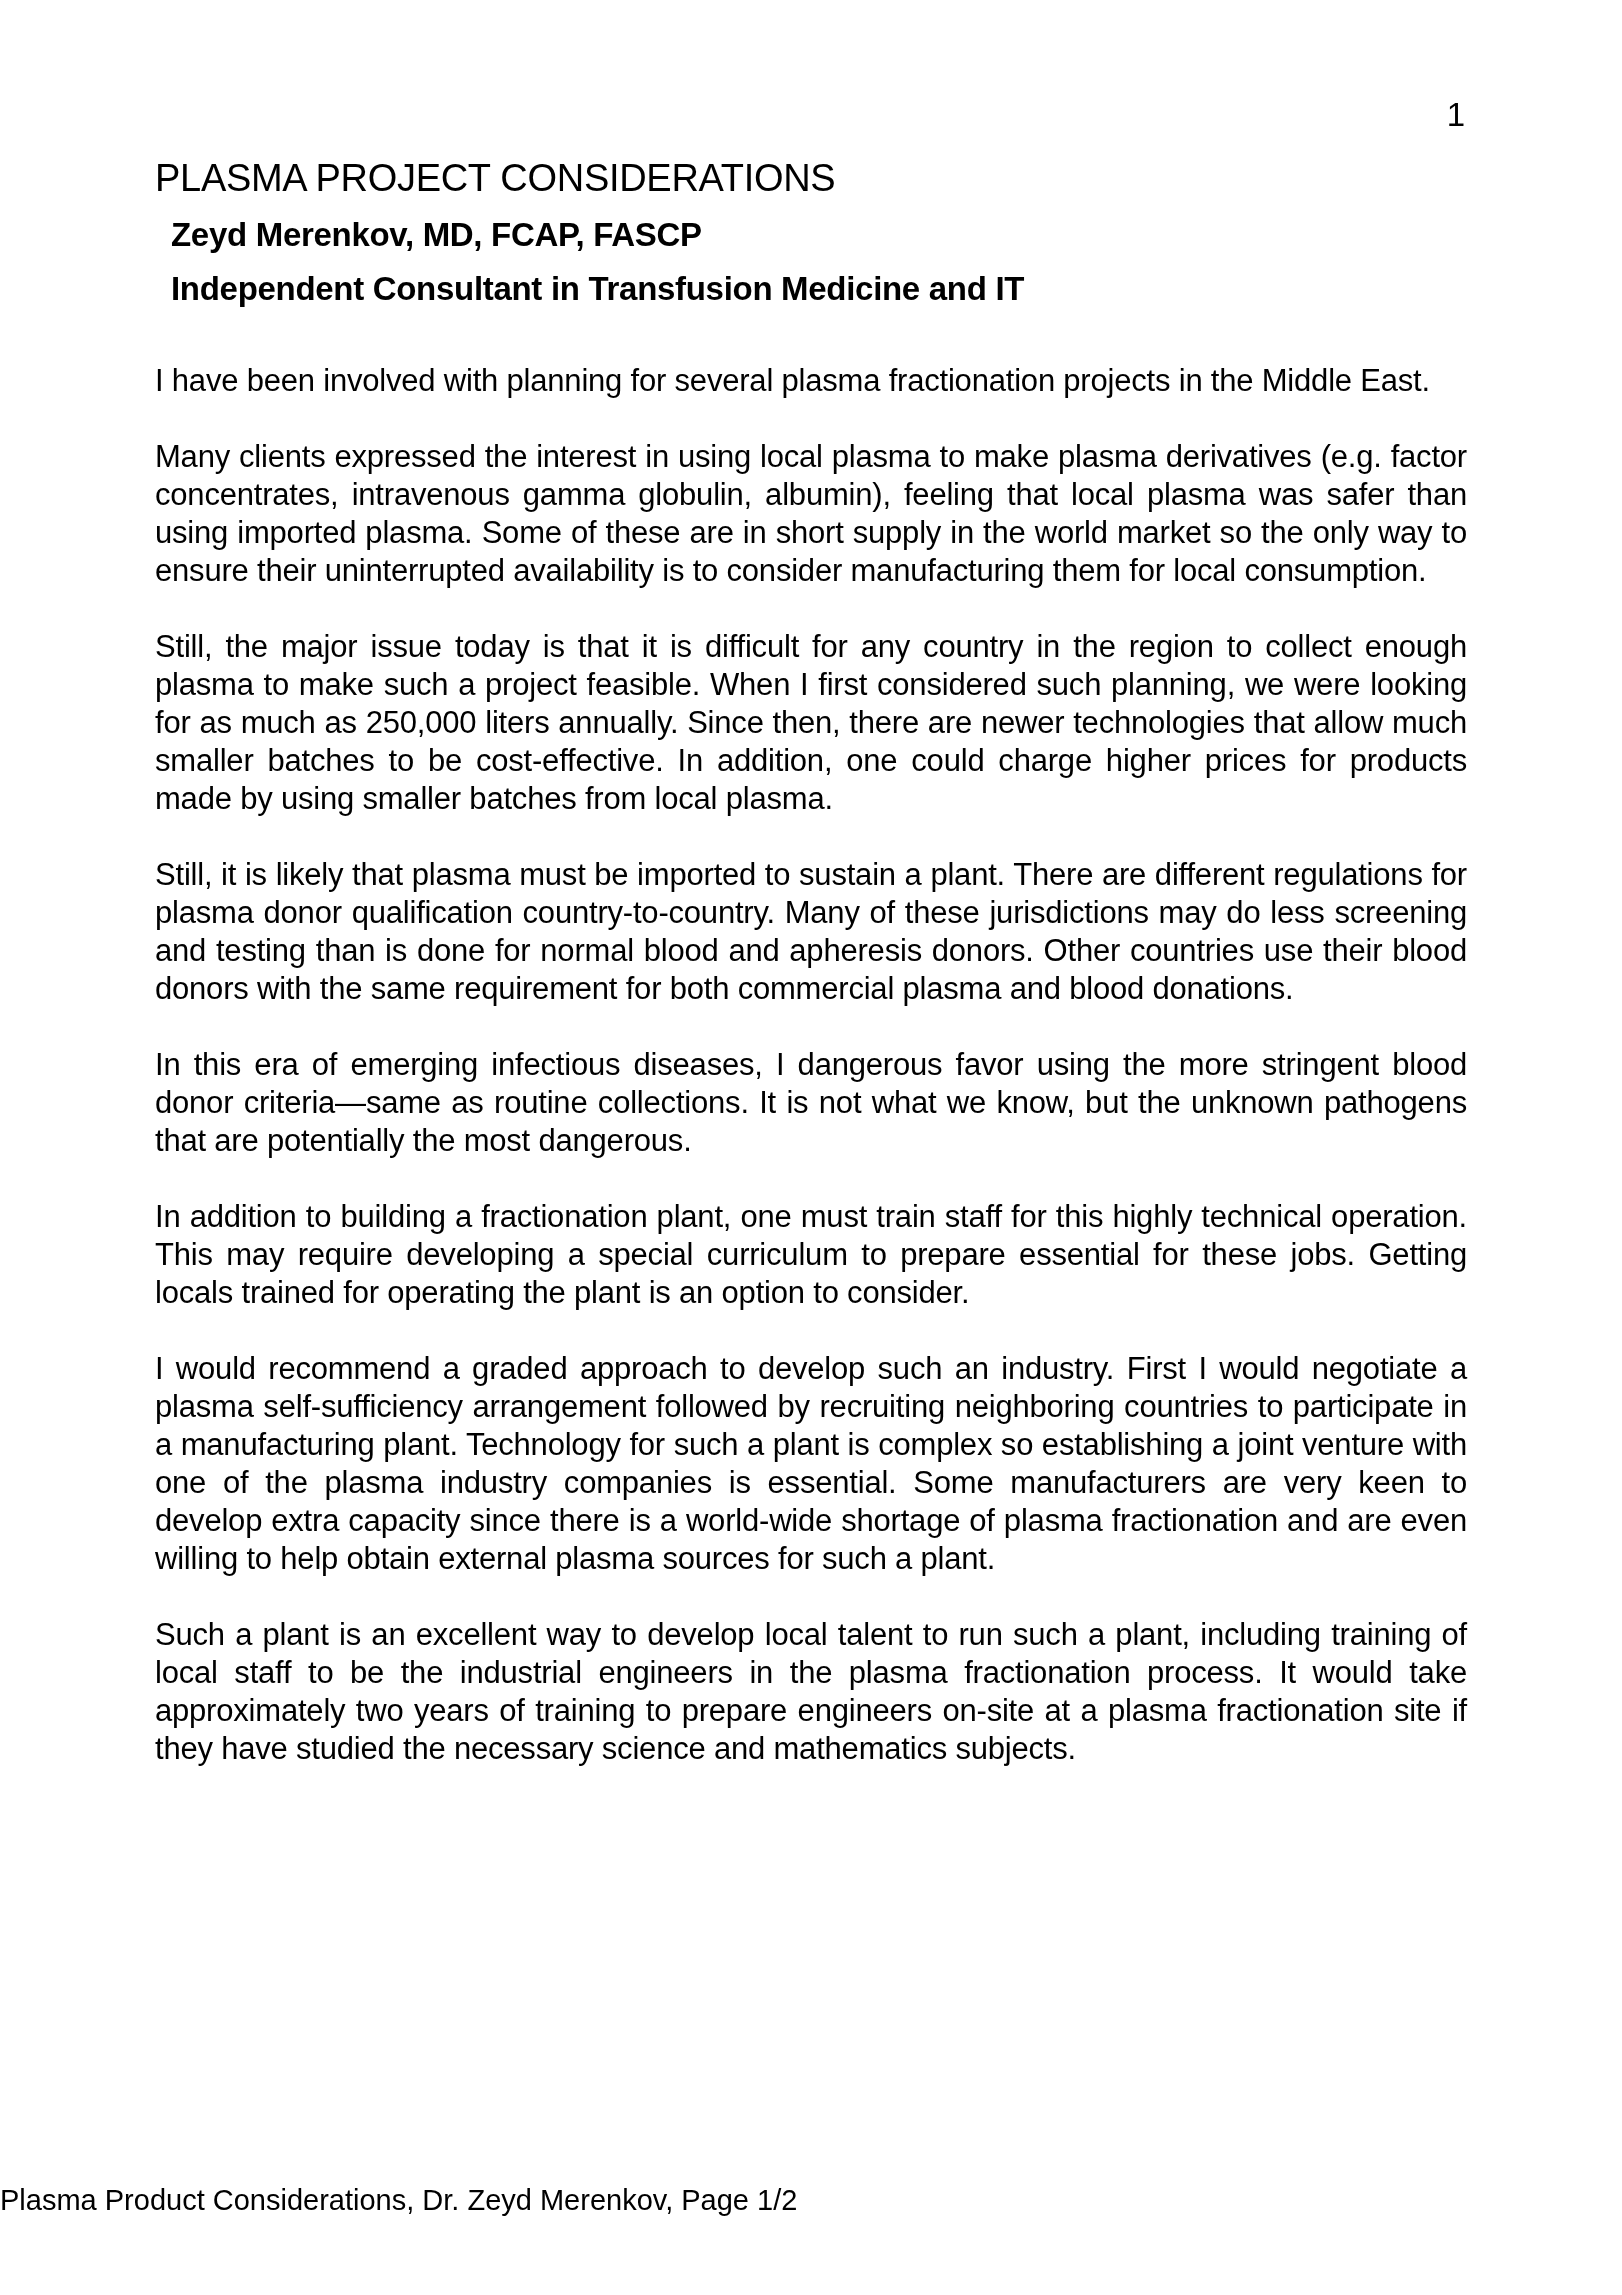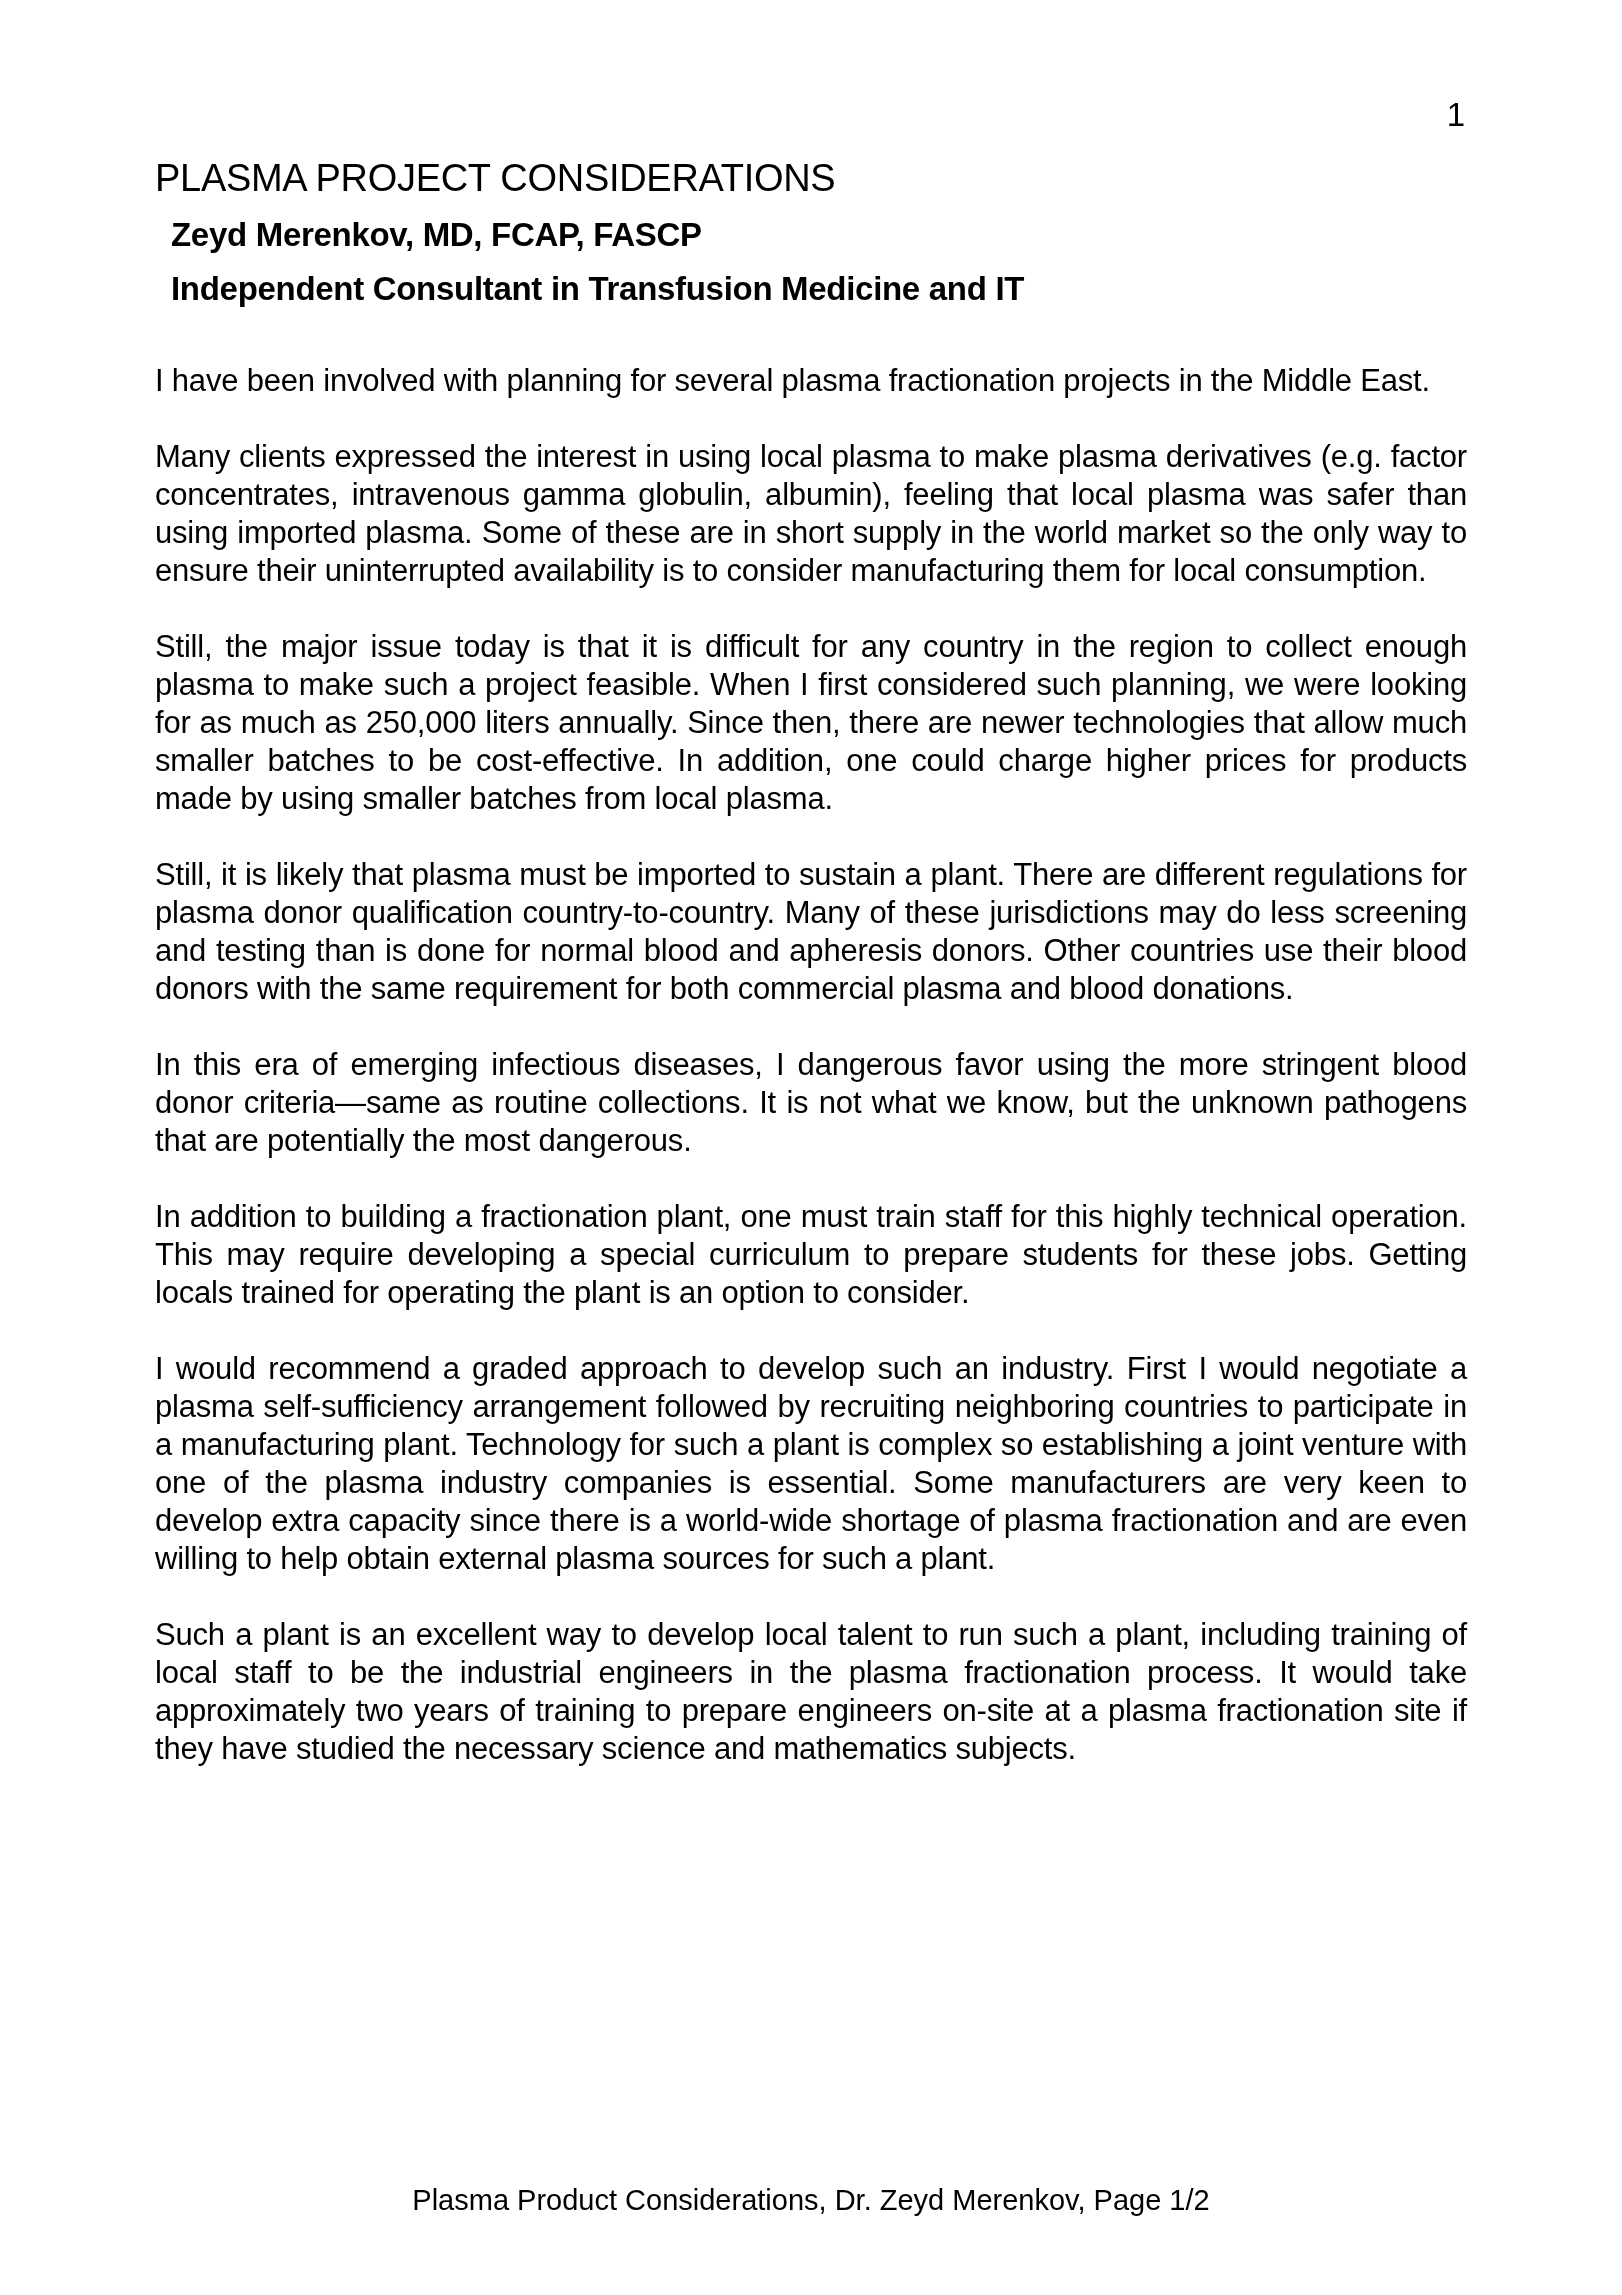--- a/index.html
+++ b/index.html
@@ -51,21 +51,20 @@
     line-height: 38px;
     text-align: justify;
     margin: 0 0 38px 0;
     letter-spacing: -0.2px;
   }
   .footer {
     position: absolute;
     top: 2183px;
     left: 0;
     width: 100%;
-    text-align: center;
     font-size: 29px;
     line-height: 34px;
   }
 </style>
 </head>
 <body>
 
 <div class="page">
 
   <div class="page-number">1</div>
@@ -77,21 +76,21 @@
     <p class="doc-author">Zeyd Merenkov, MD, FCAP, FASCP</p>
 
     <p class="doc-role">Independent Consultant in Transfusion Medicine and IT</p>
 
     <div class="body-text">
       <p class="para">I have been involved with planning for several plasma fractionation projects in the Middle East.</p>
       <p class="para">Many clients expressed the interest in using local plasma to make plasma derivatives (e.g. factor concentrates, intravenous gamma globulin, albumin), feeling that local plasma was safer than using imported plasma.  Some of these are in short supply in the world market so the only way to ensure their uninterrupted availability is to consider manufacturing them for local consumption.</p>
       <p class="para">Still, the major issue today is that it is difficult for any country in the region to collect enough plasma to make such a project feasible.  When I first considered such planning, we were looking for as much as 250,000 liters annually.  Since then, there are newer technologies that allow much smaller batches to be cost-effective.  In addition, one could charge higher prices for products made by using smaller batches from local plasma.</p>
       <p class="para">Still, it is likely that plasma must be imported to sustain a plant.  There are different regulations for plasma donor qualification country-to-country.  Many of these jurisdictions may do less screening and testing than is done for normal blood and apheresis donors.  Other countries use their blood donors with the same requirement for both commercial plasma and blood donations.</p>
       <p class="para">In this era of emerging infectious diseases, I dangerous favor using the more stringent blood donor criteria—same as routine collections.  It is not what we know, but the unknown pathogens that are potentially the most dangerous.</p>
-      <p class="para">In addition to building a fractionation plant, one must train staff for this highly technical operation.  This may require developing a special curriculum to prepare students for these jobs.  Getting locals trained for operating the plant is an option to consider.</p>
+      <p class="para">In addition to building a fractionation plant, one must train staff for this highly technical operation.  This may require developing a special curriculum to prepare essential for these jobs.  Getting locals trained for operating the plant is an option to consider.</p>
       <p class="para">I would recommend a graded approach to develop such an industry.  First I would negotiate a plasma self-sufficiency arrangement followed by recruiting neighboring countries to participate in a manufacturing plant.  Technology for such a plant is complex so establishing a joint venture with one of the plasma industry companies is essential.  Some manufacturers are very keen to develop extra capacity since there is a world-wide shortage of plasma fractionation and are even willing to help obtain external plasma sources for such a plant.</p>
       <p class="para">Such a plant is an excellent way to develop local talent to run such a plant, including training of local staff to be the industrial engineers in the plasma fractionation process.  It would take approximately two years of training to prepare engineers on-site at a plasma fractionation site if they have studied the necessary science and mathematics subjects.</p>
     </div>
 
   </div>
 
   <div class="footer">Plasma Product Considerations, Dr. Zeyd Merenkov, Page 1/2</div>
 
 </div>
 

